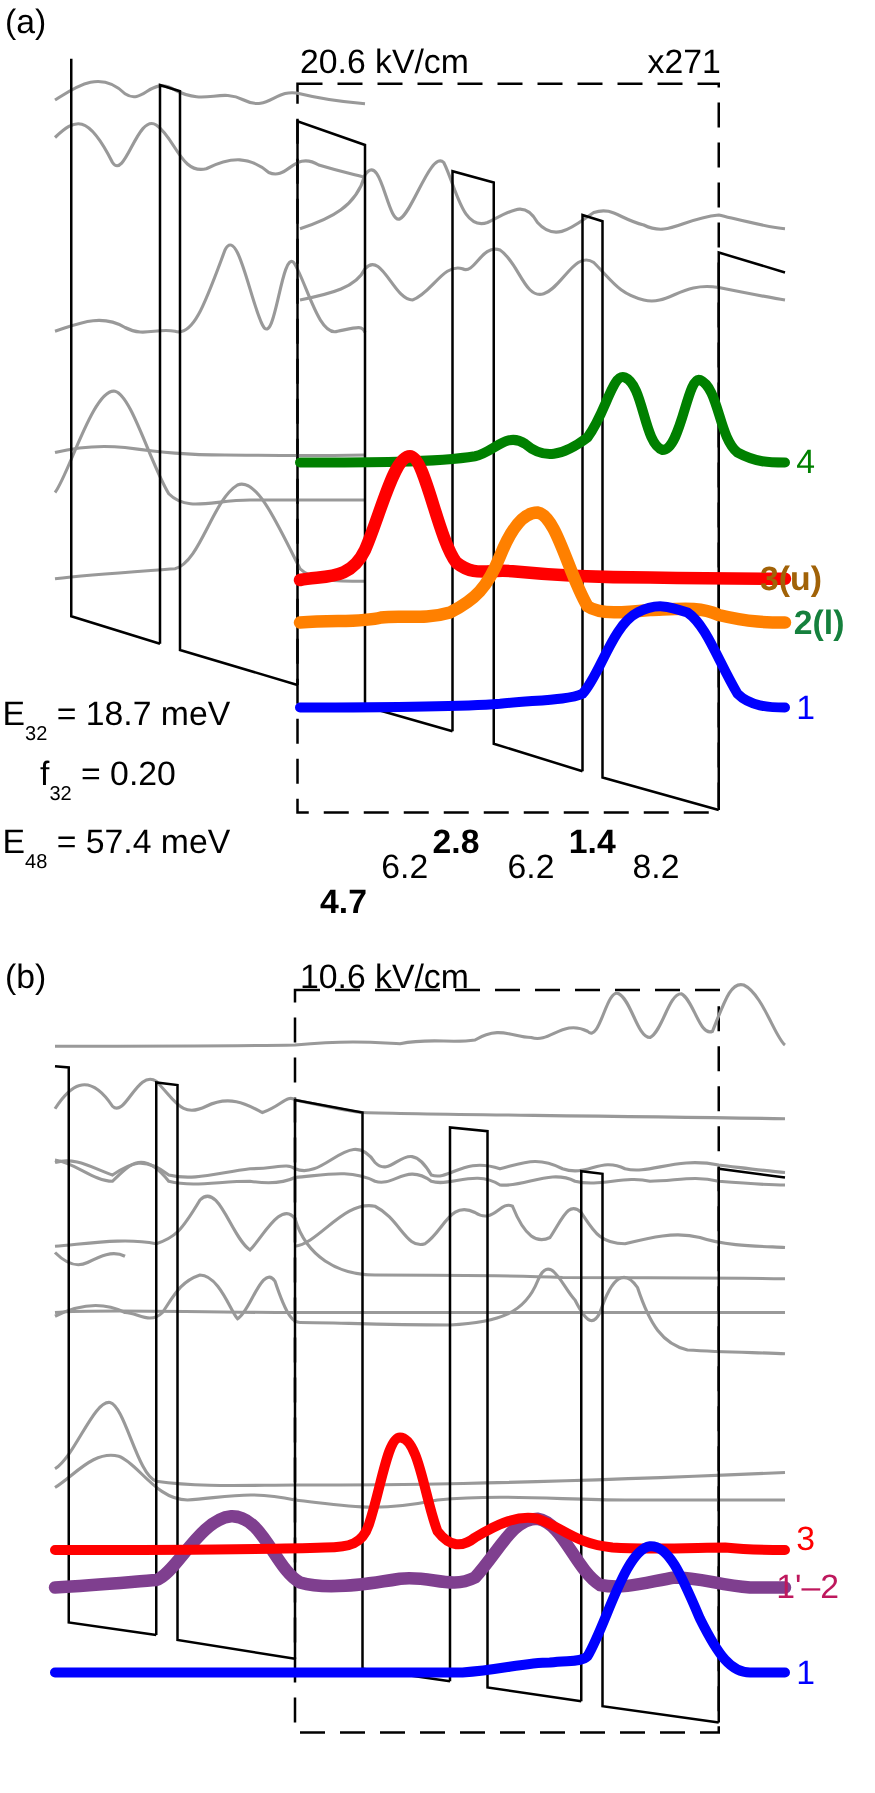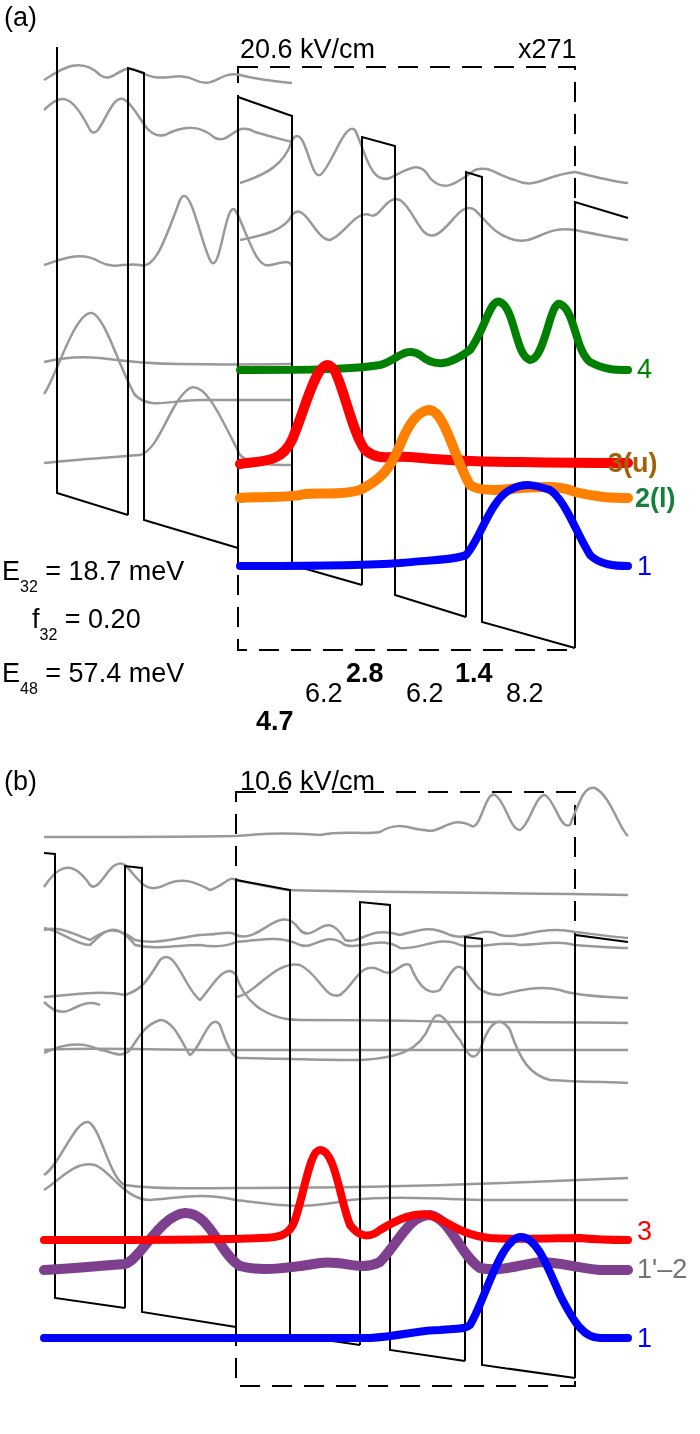--- a/index.html
+++ b/index.html
@@ -117,14 +117,14 @@
 <div class="lbl" style="left:305px; top:680px;">6.2</div>
 <div class="lbl bold" style="left:346px; top:660px;">2.8</div>
 <div class="lbl" style="left:406px; top:680px;">6.2</div>
 <div class="lbl bold" style="left:455px; top:660px;text-align:center;">1.4</div>
 <div class="lbl" style="left:506px; top:680px;">8.2</div>
 
 <div class="hdr" style="left:4px; top:766px;">(b)</div>
 <div class="hdr" style="left:240px; top:766px;">10.6 kV/cm</div>
 
 <div class="lbl" style="left:637px; top:1218px; color:#ff0000;">3</div>
-<div class="lbl" style="left:637px; top:1256px; color:#737373;">1'–2</div>
+<div class="lbl" style="left:621px; top:1256px; color:#be185d;">1'–2</div>
 <div class="lbl" style="left:637px; top:1325px; color:#0000ff;">1</div>
 
 </body></html>

